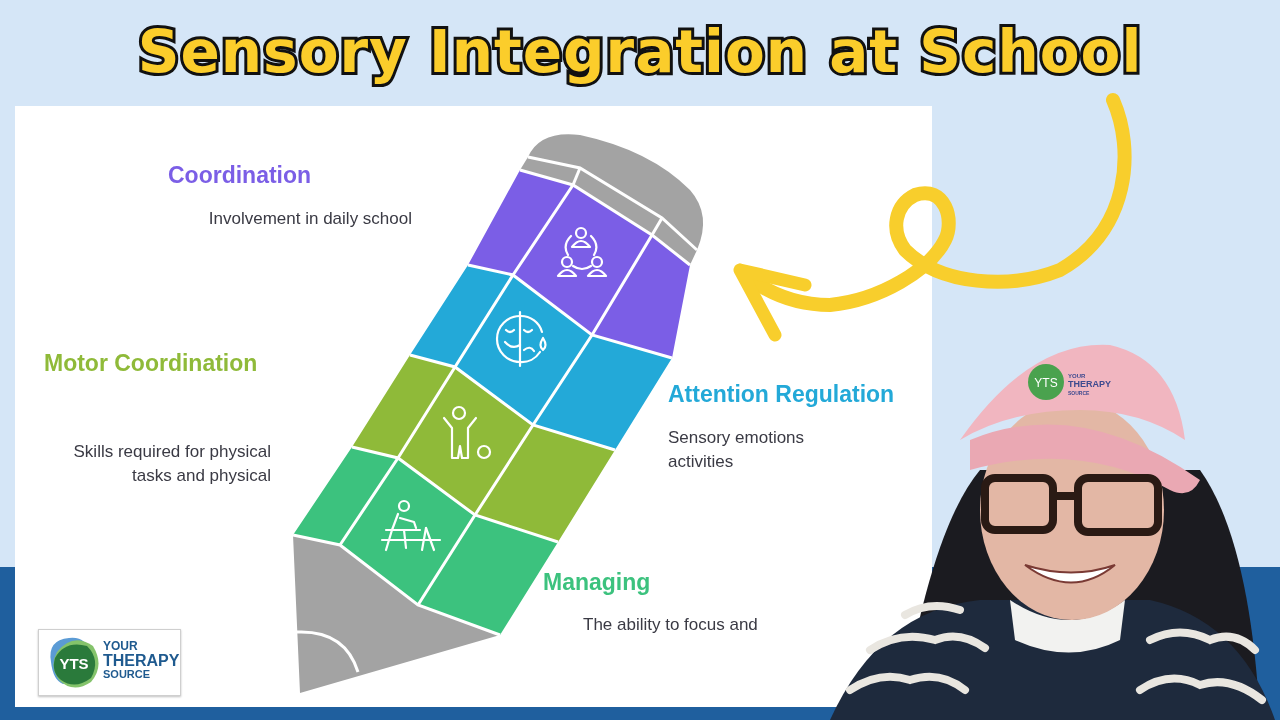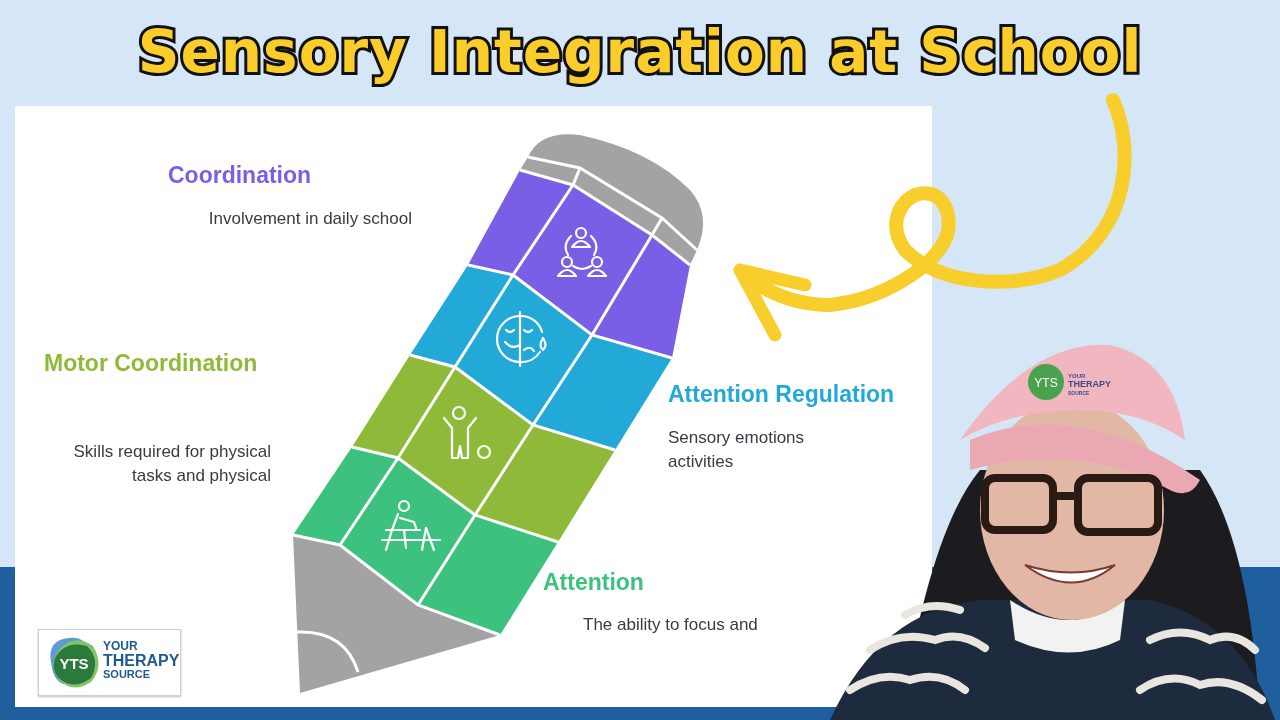--- a/index.html
+++ b/index.html
@@ -154,21 +154,21 @@
 
 <div class="label" style="left:668px; top:381px;">
   <div class="lbl-title" style="color:#23a9d8;">Attention Regulation</div>
 </div>
 <div class="label lbl-desc" style="left:668px; top:426px;">
   <div>Sensory emotions</div>
   <div>activities</div>
 </div>
 
 <div class="label" style="left:543px; top:569px;">
-  <div class="lbl-title" style="color:#3cc27e;">Attention</div>
+  <div class="lbl-title" style="color:#3cc27e;">Managing</div>
 </div>
 <div class="label lbl-desc" style="left:543px; top:613px;margin-left:40px;">
   <div>The ability to focus and</div>
 </div>
 
 <div class="logo">
   <svg width="62" height="60" viewBox="0 0 62 60" style="position:absolute; left:4px; top:2px;">
     <path d="M8,30 Q4,8 26,6 Q44,4 46,22 Q40,50 20,52 Q10,48 8,30 Z" fill="#5b9bd5"></path>
     <path d="M14,20 Q30,0 50,14 Q62,34 48,50 Q30,62 16,48 Q6,34 14,20 Z" fill="#84c36b"></path>
     <path d="M12,26 Q22,8 44,14 Q58,28 48,46 Q32,58 18,48 Q8,40 12,26 Z" fill="#2a7a3b"></path>

